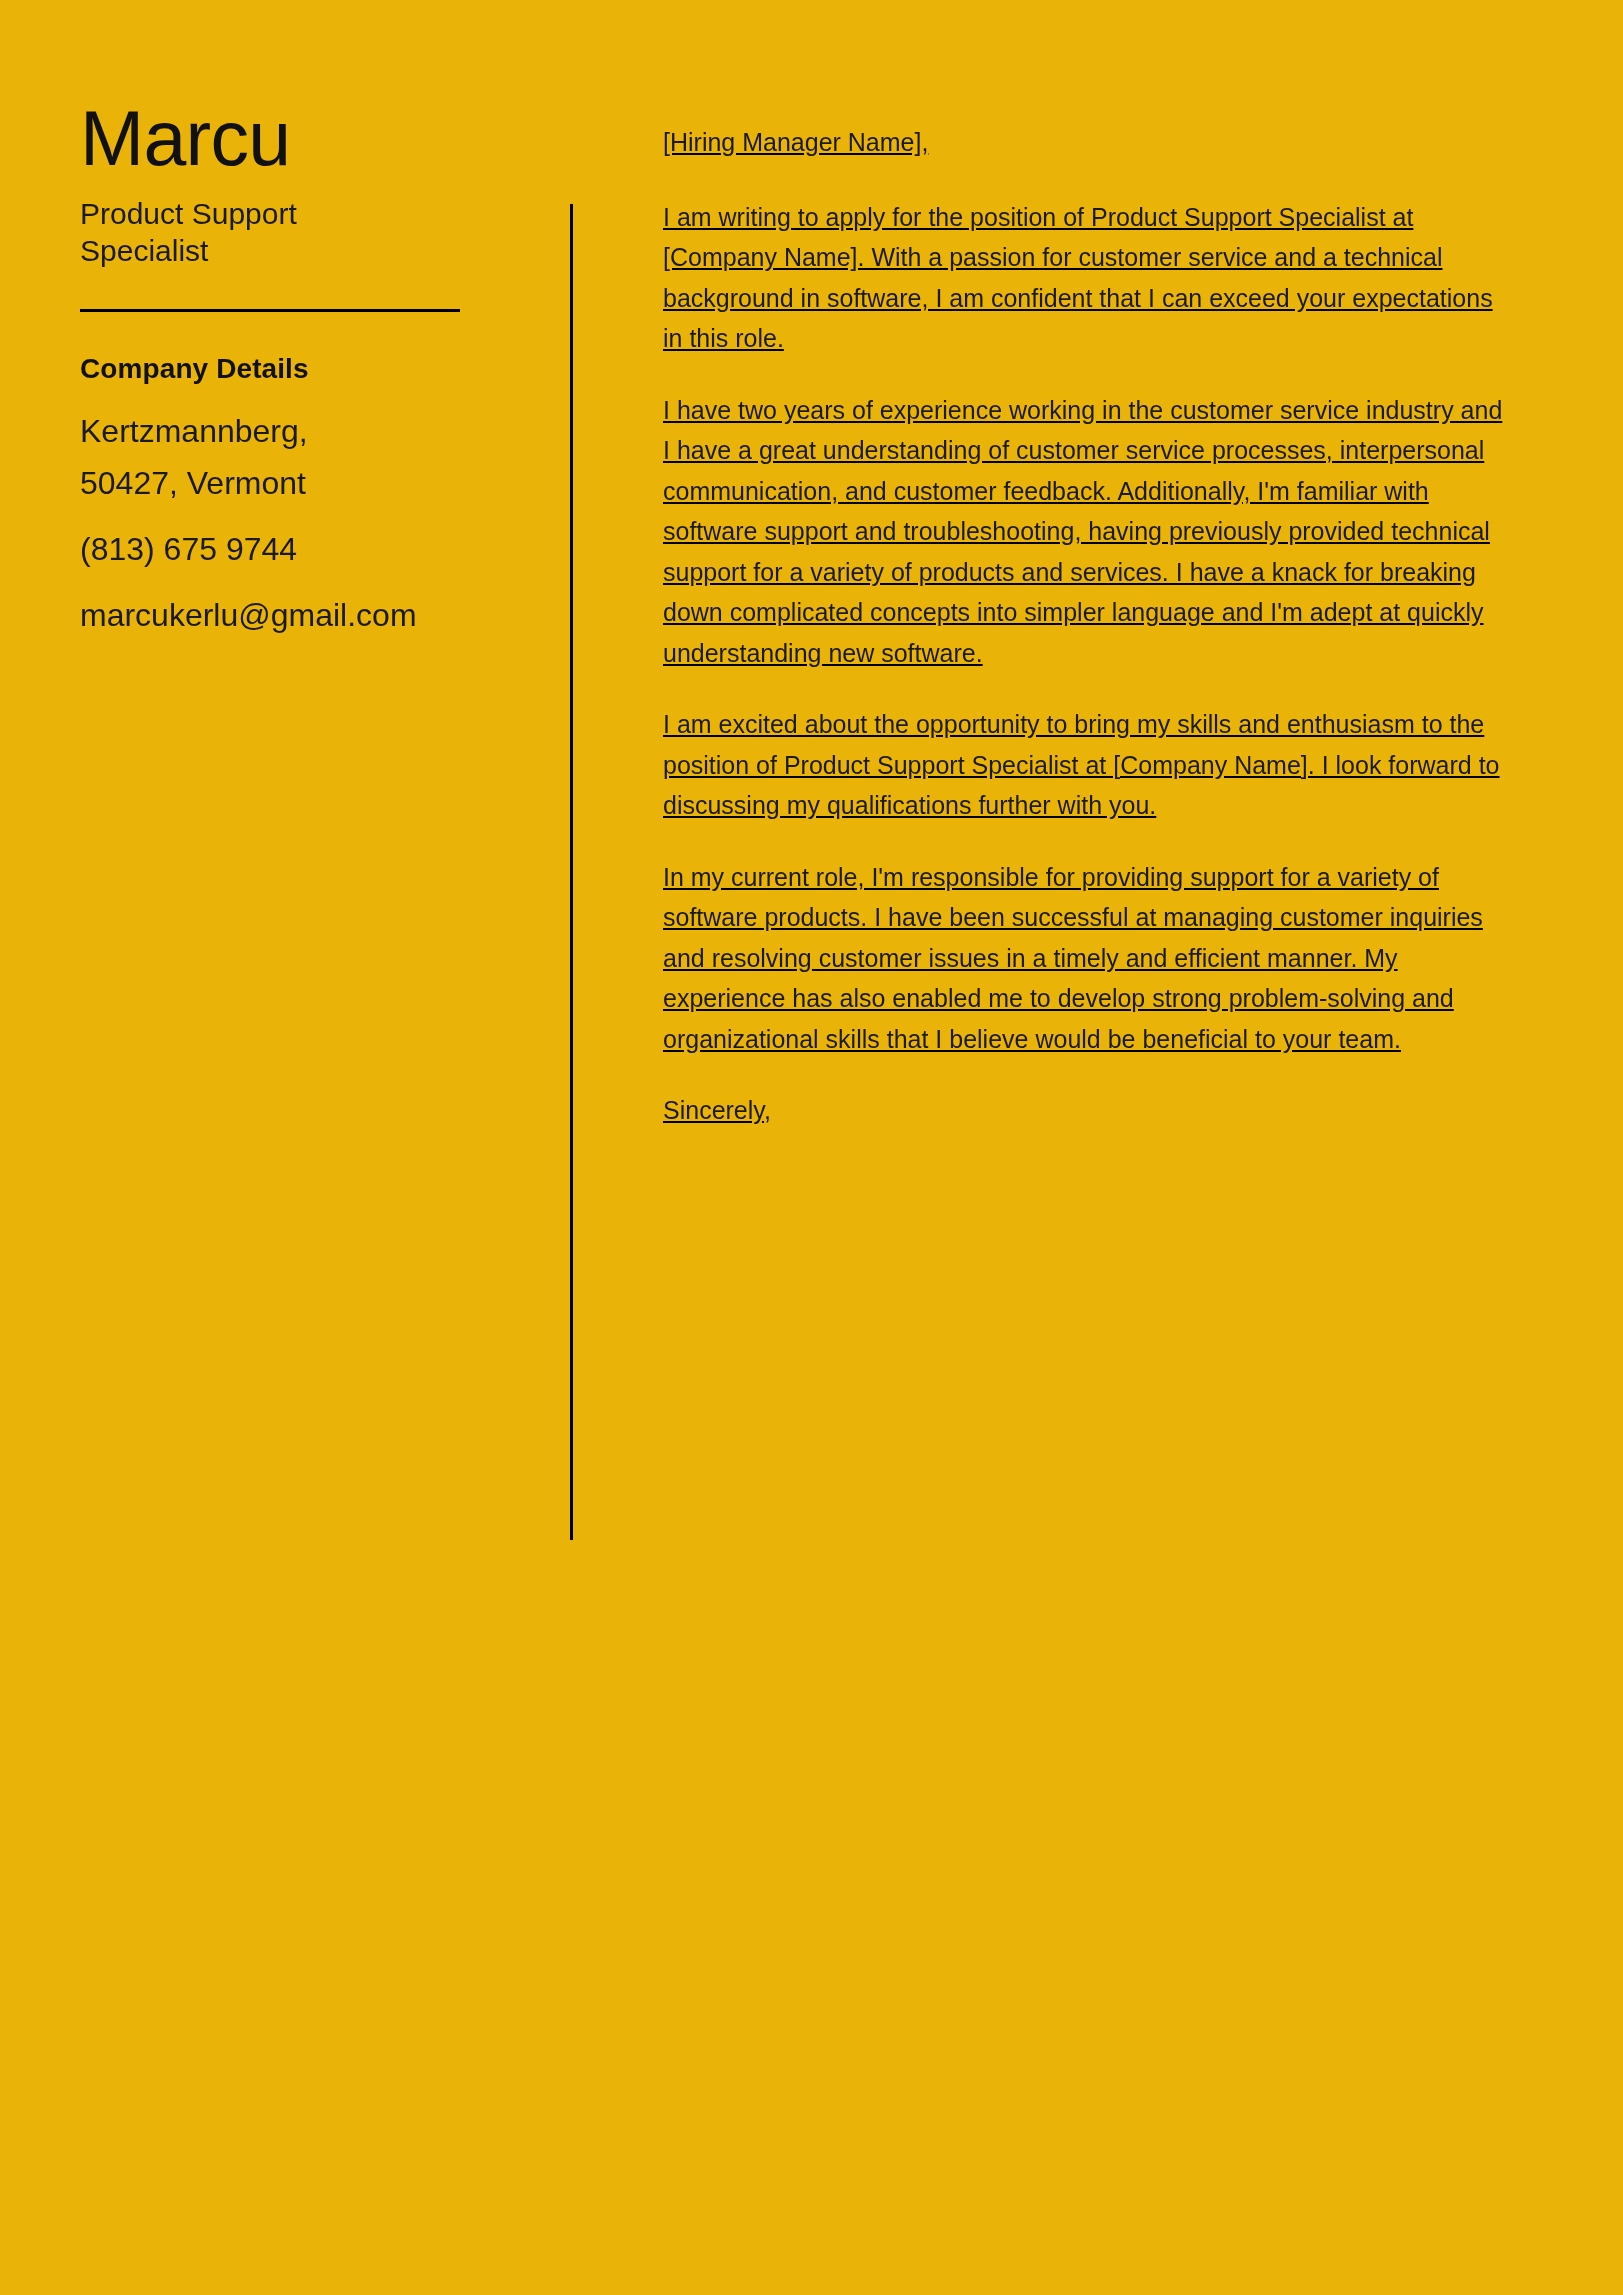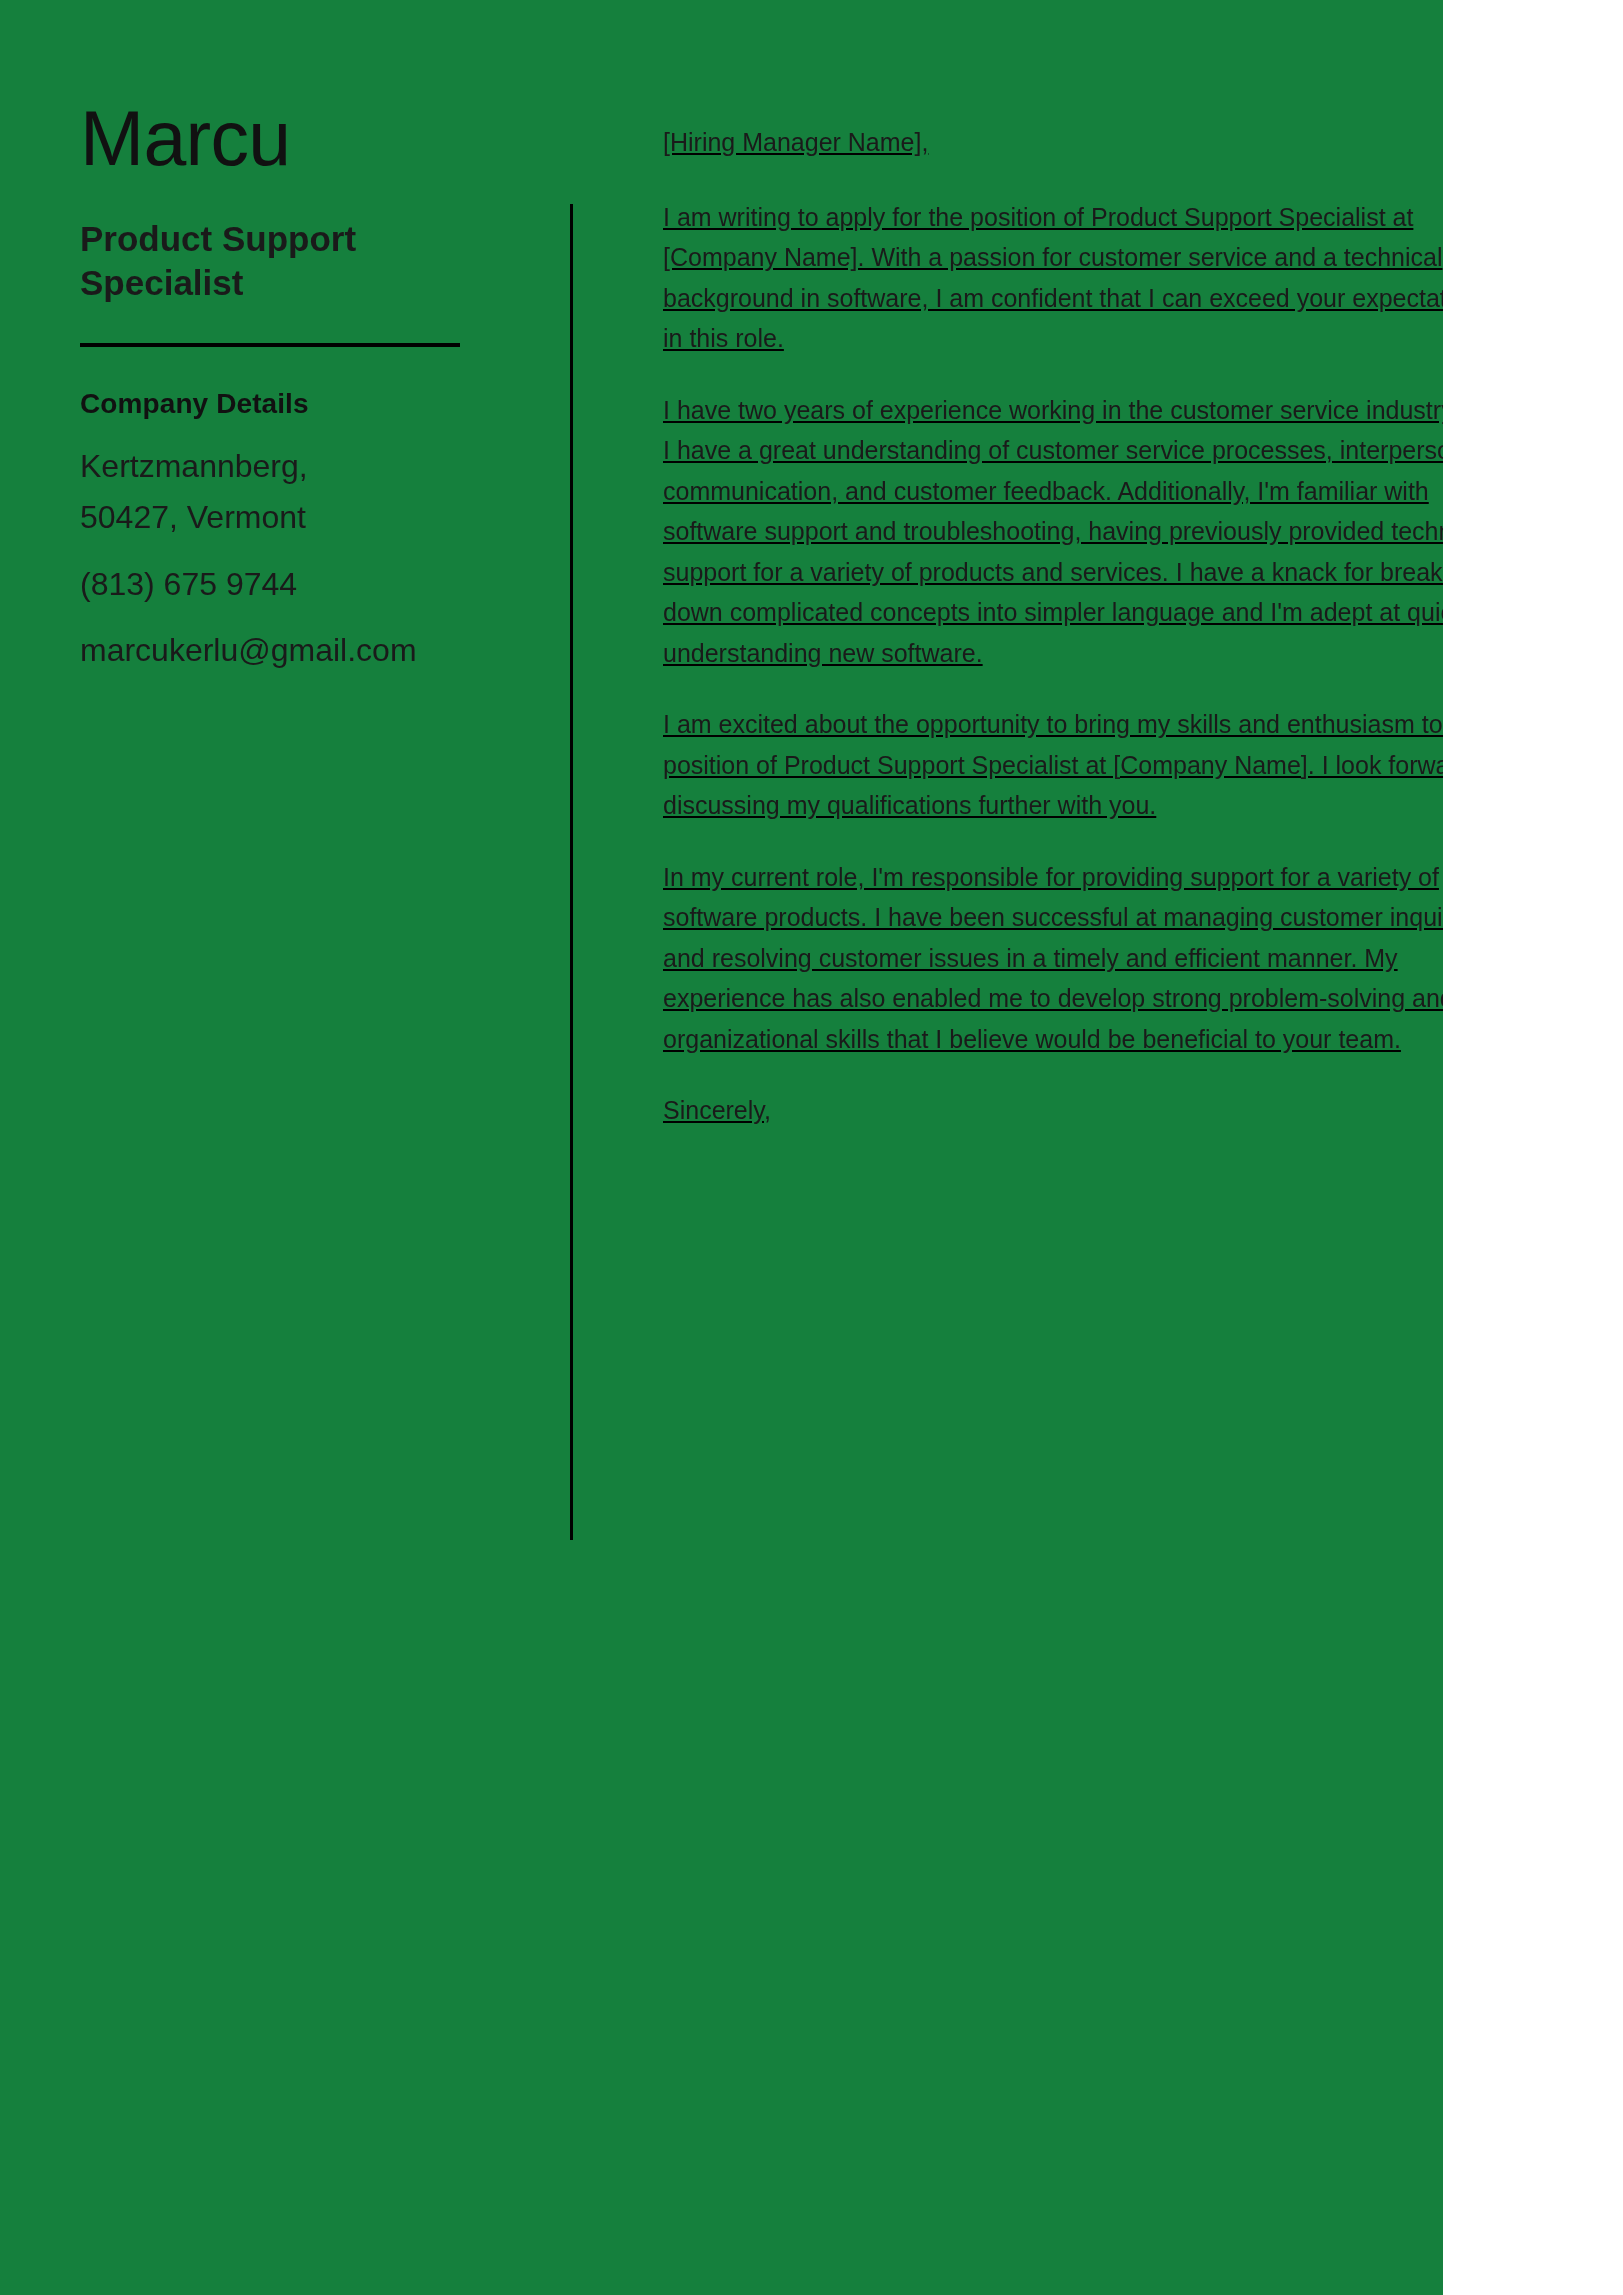--- a/index.html
+++ b/index.html
@@ -7,23 +7,23 @@
     padding: 0;
     background: #ffffff;
   }
   body {
     font-family: "Liberation Sans", sans-serif;
     color: #000000;
     -webkit-font-smoothing: antialiased;
   }
   .page {
     position: relative;
-    width: 1443px;
+    width: 1623px;
     height: 2295px;
-    background: #15803d;
+    background: #eab308;
     overflow: hidden;
   }
 
   
   .sidebar {
     position: absolute;
     left: 80px;
     top: 98px;
     width: 393px;
   }
@@ -33,24 +33,24 @@
     font-weight: 300;
     letter-spacing: -0.7px;
     color: #111111;
     margin: 0;
   }
   .name-line {
     display: block;
     white-space: nowrap;
   }
   .job-title {
-    margin-top: 38px;
-    font-size: 35px;
+    margin-top: 16px;
+    font-size: 30px;
     line-height: 1.25;
-    font-weight: 700;
+    font-weight: 400;
     color: #1a1a1a;
     max-width: 282px;
   }
   .rule {
     margin-top: 39px;
     width: 380px;
     height: 3.3px;
     background: #000000;
   }
   .contact-heading {

